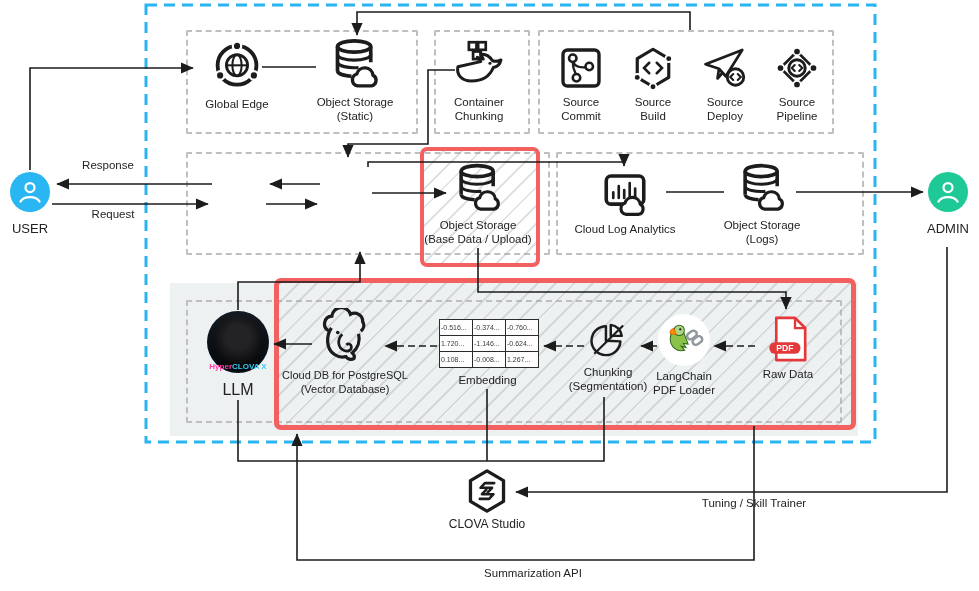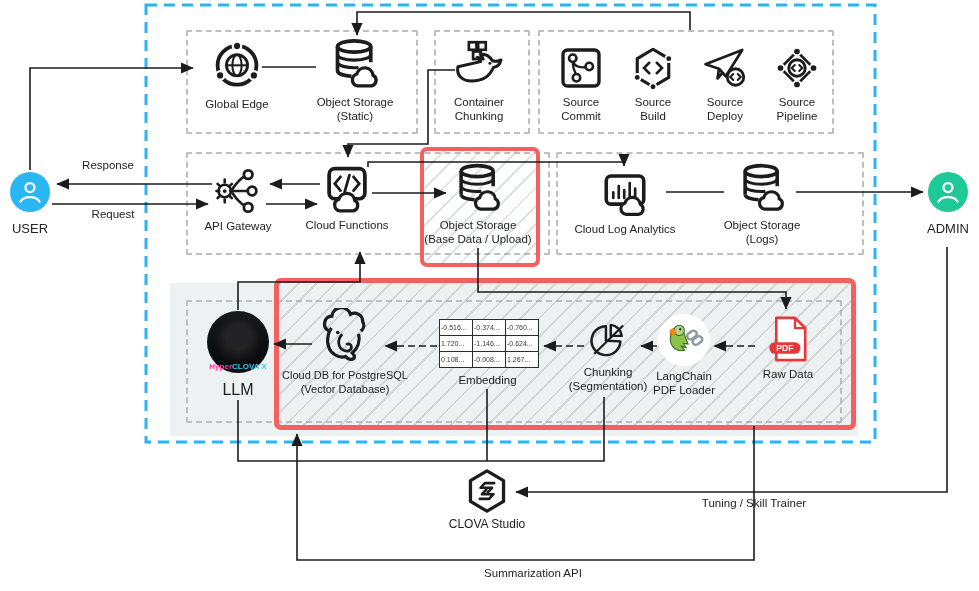--- a/index.html
+++ b/index.html
@@ -188,43 +188,21 @@
       <circle cx="54" cy="32" r="5" fill="#1c1c1c" stroke="#fff" stroke-width="2.4"></circle>
       <circle cx="32" cy="54" r="5" fill="#1c1c1c" stroke="#fff" stroke-width="2.4"></circle>
       <circle cx="10" cy="32" r="5" fill="#1c1c1c" stroke="#fff" stroke-width="2.4"></circle>
     </svg>
     <div class="lbl">
       <div>Source</div>
       <div>Pipeline</div>
     </div>
   </div>
 
-  <div class="node" style="left:191px;top:166px;width:94px;">
-    <svg viewBox="0 0 64 64" width="50" height="50">
-      <g fill="none" stroke="#1c1c1c" stroke-width="3.4" stroke-linecap="round">
-        <circle cx="15" cy="32" r="8"></circle>
-        <path d="M15,21 V17.5 M15,43 V46.5 M4.5,32 H8 M22,32 h3.5 M8.5,25.5 l-2.6,-2.6 M21.5,25.5 l2.6,-2.6 M8.5,38.5 l-2.6,2.6 M21.5,38.5 l2.6,2.6"></path>
-        <path d="M25,29 q9,-13 16,-16 M26,32 H44 M25,35 q9,13 16,16"></path>
-      </g>
-      <circle cx="15" cy="32" r="2.4" fill="#1c1c1c"></circle>
-      <circle cx="45" cy="11" r="5.5" fill="#fff" stroke="#1c1c1c" stroke-width="3.6"></circle>
-      <circle cx="50" cy="32" r="5.5" fill="#fff" stroke="#1c1c1c" stroke-width="3.6"></circle>
-      <circle cx="45" cy="53" r="5.5" fill="#fff" stroke="#1c1c1c" stroke-width="3.6"></circle>
-    </svg>
-    <div class="lbl">API Gateway</div>
-  </div>
-
-  <div class="node" style="left:299px;top:163px;width:96px;">
-    <svg viewBox="0 0 64 64" width="52" height="52">
-      <rect x="10" y="7" width="44" height="37" rx="7" fill="none" stroke="#1c1c1c" stroke-width="4.6"></rect>
-      <path d="M24,17 l-7,8.5 7,8.5 M40,17 l7,8.5 -7,8.5 M35,15 l-6,21" fill="none" stroke="#1c1c1c" stroke-width="3.4" stroke-linecap="round"></path>
-      <path d="M23,59 a7.5,7.5 0 0 1 -1,-14.5 a10,10 0 0 1 19.5,1.5 a7,7 0 0 1 -1.8,13 z" fill="#fff" stroke="#1c1c1c" stroke-width="4"></path>
-    </svg>
-    <div class="lbl">Cloud Functions</div>
-  </div>
+
 
   <div class="node" style="left:417px;top:161px;width:122px;">
     <svg viewBox="0 0 64 64" width="54" height="54">
       <ellipse cx="31" cy="12" rx="19" ry="6.5" fill="none" stroke="#1c1c1c" stroke-width="4.2"></ellipse>
       <path d="M12,12 V40 M50,12 V30" fill="none" stroke="#1c1c1c" stroke-width="4.2"></path>
       <path d="M12,21 a19,6.5 0 0 0 38,0 M12,30 a19,6.5 0 0 0 24,6" fill="none" stroke="#1c1c1c" stroke-width="3.6"></path>
       <path d="M12,40 a19,6.5 0 0 0 16,6" fill="none" stroke="#1c1c1c" stroke-width="4.2"></path>
       <path d="M35,57 a7,7 0 0 1 -1,-13.6 a9.5,9.5 0 0 1 18.6,1.5 a6.5,6.5 0 0 1 -1.6,12.1 z" fill="#fff" stroke="#1c1c1c" stroke-width="3.8"></path>
     </svg>
     <div class="lbl">

